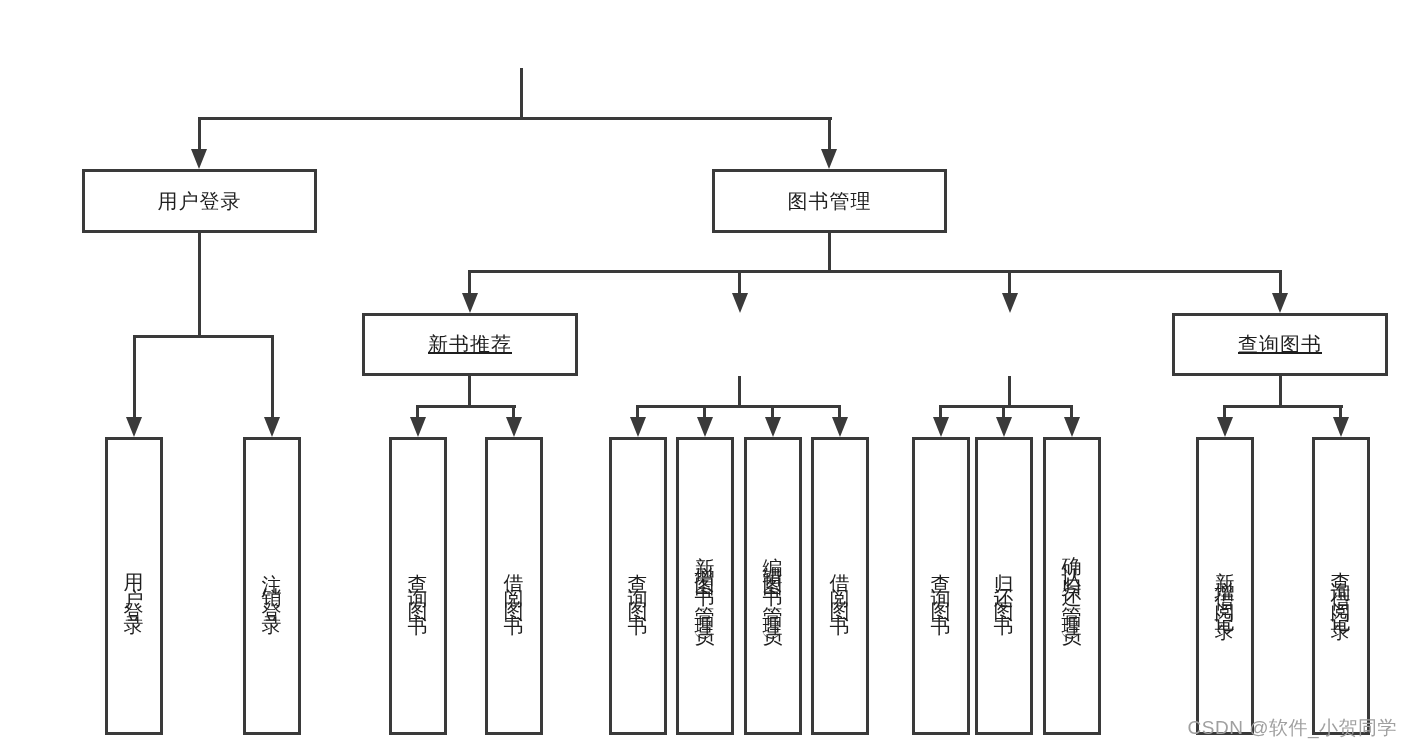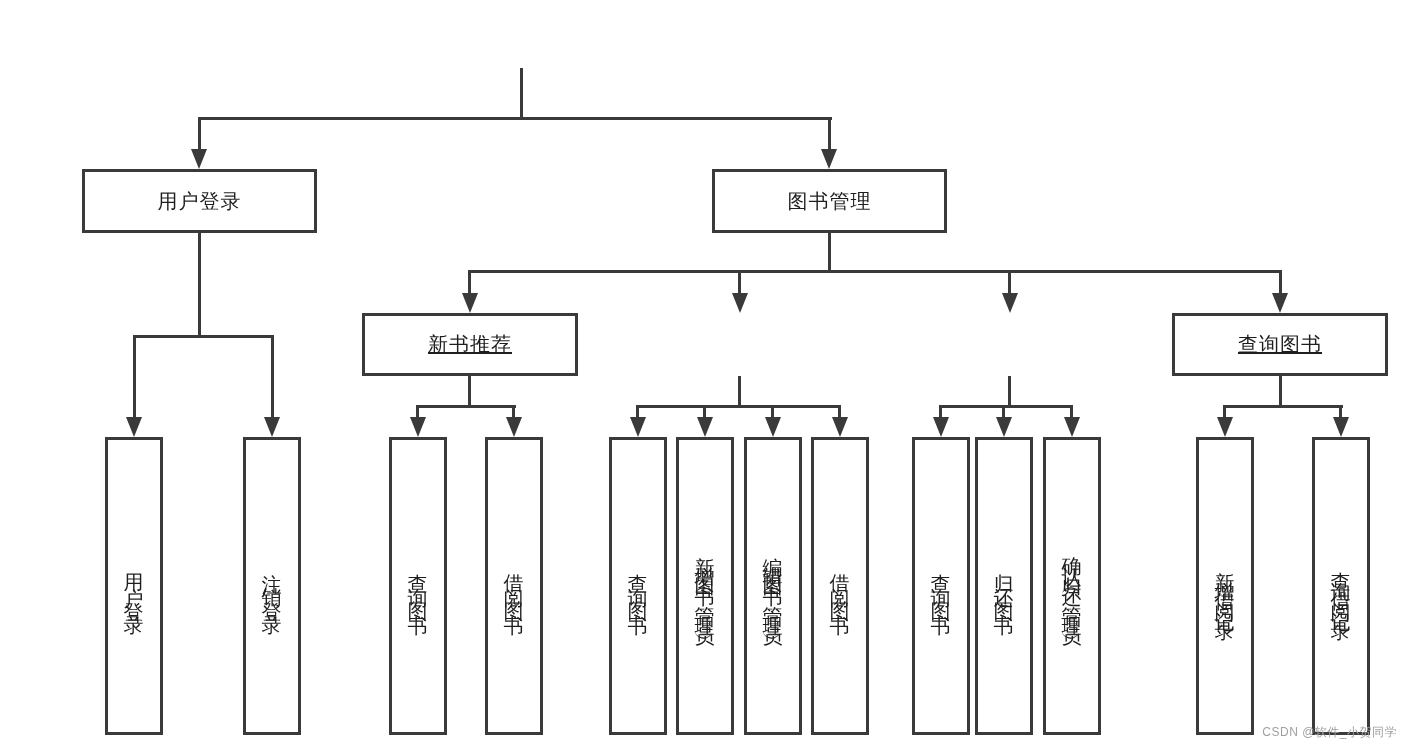--- a/index.html
+++ b/index.html
@@ -48,21 +48,21 @@
     position: absolute;
     width: 0; height: 0;
     border-left: 8px solid transparent;
     border-right: 8px solid transparent;
     border-top: 20px solid var(--line);
   }
   .watermark {
     position: absolute;
     right: 8px;
     bottom: 6px;
-    font-size: 12px;
+    font-size: 19px;
     color: var(--watermark);
     z-index: 5;
     letter-spacing: 0.5px;
     white-space: nowrap;
   }
 </style>
 </head>
 <body>
 
 <div class="canvas">

